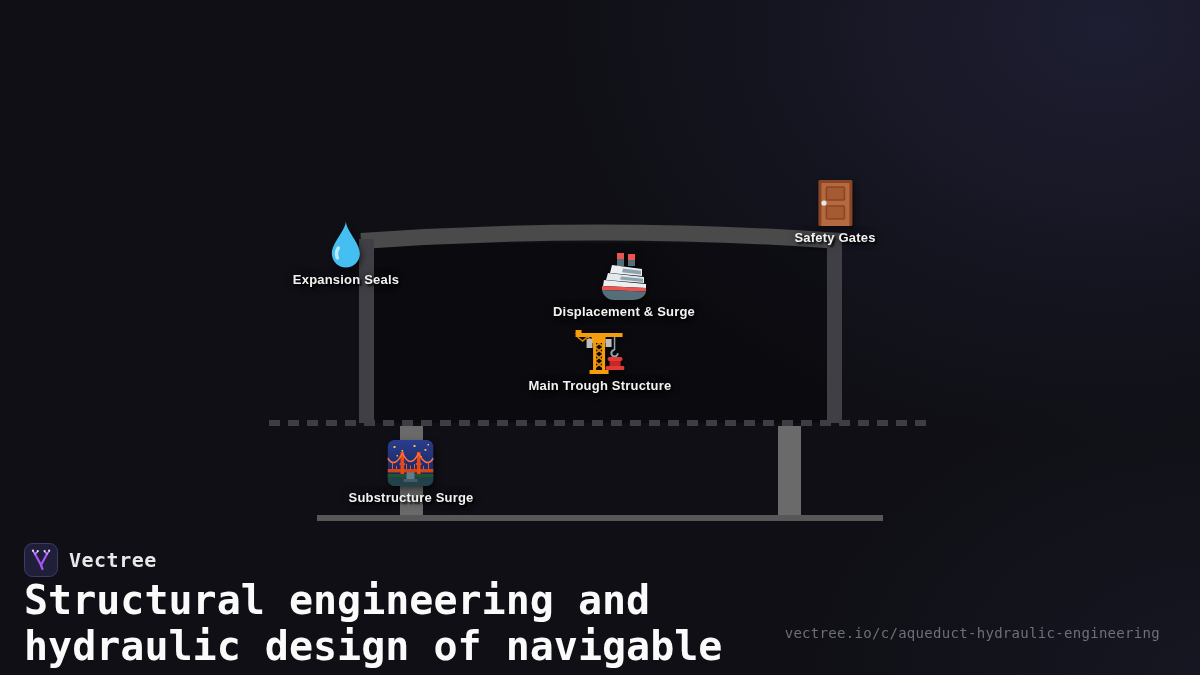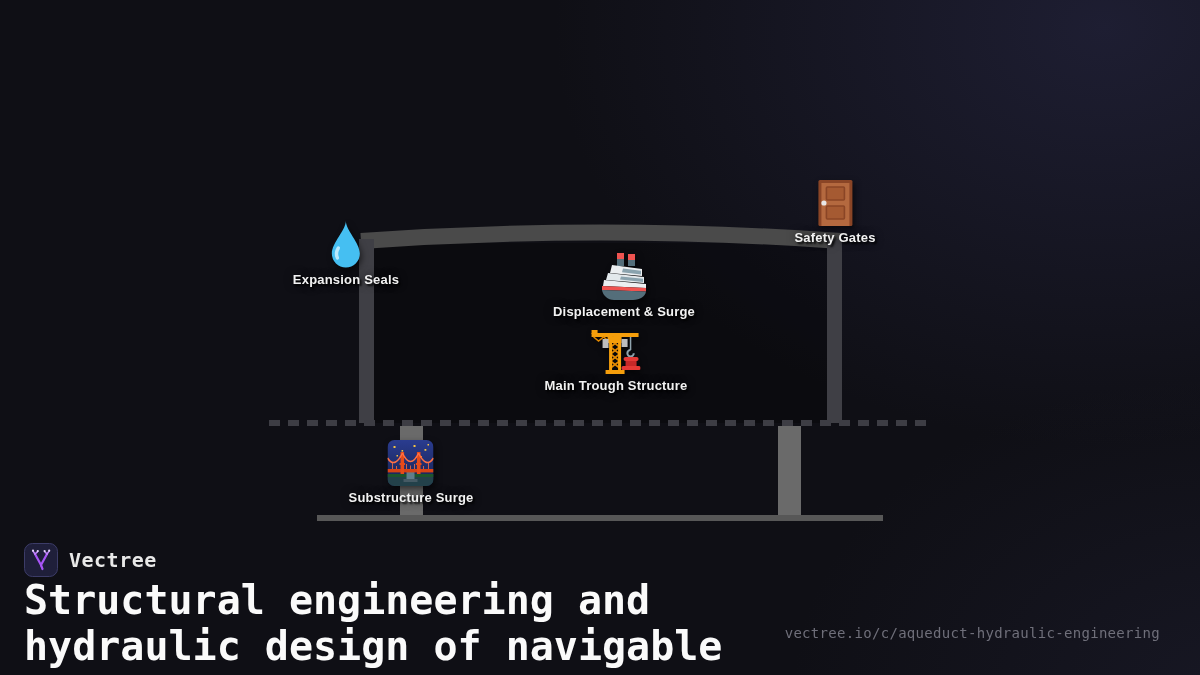--- a/index.html
+++ b/index.html
@@ -80,21 +80,21 @@
       <polygon points="9,21 45,25 45,31 7,28" fill="#E3E9EC"></polygon>
       <polygon points="22,24.5 44,26.8 44,30 21,27.6" fill="#8AA3AE"></polygon>
       <polygon points="5,28 47,32 47,36 4,34" fill="#ECEFF1"></polygon>
       <polygon points="3,34 47,36 47,39.5 3,38" fill="#EF5350"></polygon>
       <path d="M3 38 L47 39.5 C 46.5 44 41 48 34 48 L 15 48 C 8.5 48 4 43.5 3 38 Z" fill="#546E7A"></path>
     </svg>
   </div>
   <div class="node-label">Displacement &amp; Surge</div>
 </div>
 
-<div class="node" style="left:616px;top:328px;">
+<div class="node" style="left:600px;top:328px;">
   <div class="node-icon">
     <svg width="50" height="46" viewBox="0 0 50 46">
       <g stroke="#E08700" stroke-width="1.6">
         <line x1="20" y1="12" x2="29" y2="19"></line>
           <line x1="29" y1="12" x2="20" y2="19"></line>
         <line x1="20" y1="19" x2="29" y2="26"></line>
           <line x1="29" y1="19" x2="20" y2="26"></line>
         <line x1="20" y1="26" x2="29" y2="33"></line>
           <line x1="29" y1="26" x2="20" y2="33"></line>
         <line x1="20" y1="33" x2="29" y2="40"></line>

